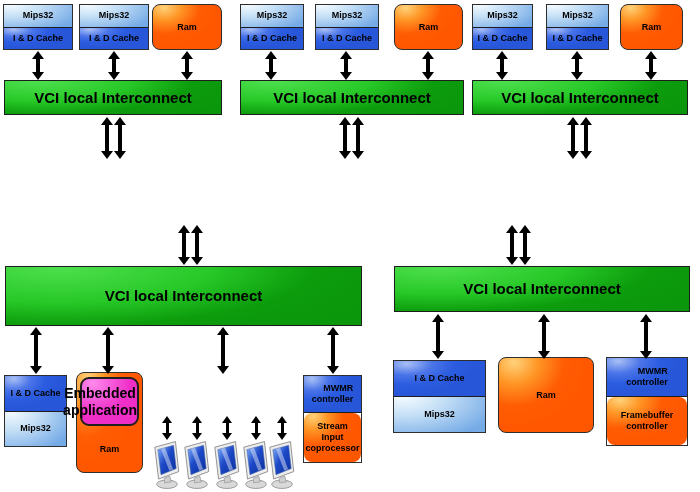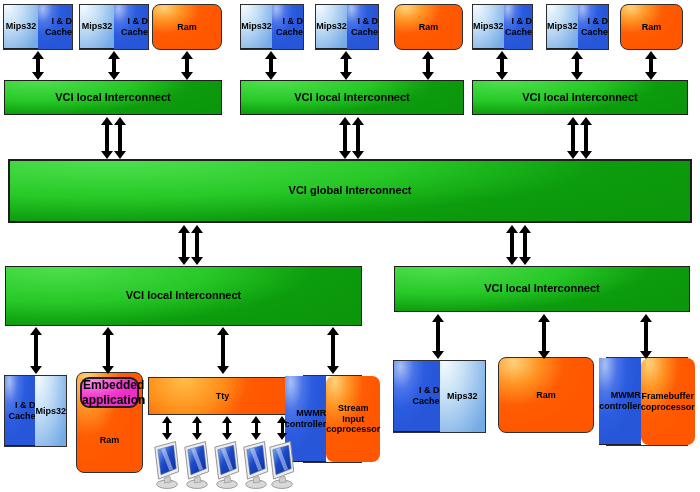--- a/index.html
+++ b/index.html
@@ -5,38 +5,38 @@
   html,body{margin:0;padding:0;background:#fff;}
   #diagram{
     position:relative;width:700px;height:492px;background:#fff;overflow:hidden;
     font-family:"Liberation Sans",sans-serif;font-weight:bold;color:#000;
   }
   .block{
     position:absolute;box-sizing:border-box;border:1px solid #2e2e2e;
     display:flex;align-items:center;justify-content:center;text-align:center;
     font-size:9px;line-height:1.2;
   }
-  .stack{flex-direction:row;padding:0;align-items:stretch;}
+  .stack{flex-direction:column;padding:0;align-items:stretch;}
   .seg{flex:1;display:flex;align-items:center;justify-content:center;text-align:center;}
   .seg.top{border-bottom:1px solid #1d1d1d;}
   .lbl{white-space:pre-line;}
   .blue-dark{background:radial-gradient(ellipse 75% 85% at 14% 8%,#a9c0f5 0%,#4a74e8 38%,#2b5ce0 70%,#2856d8 100%);text-align:right;}
   .blue-light{background:radial-gradient(ellipse 110% 130% at 10% 0%,#f4fbff 0%,#c6e0f6 40%,#74aae6 100%);}
   .orange{background:radial-gradient(ellipse 85% 95% at 16% 6%,#ffd27a 0%,#ff9625 30%,#ff5c04 62%,#ff5600 100%);border-radius:8px;}
   .orange-wide{background:radial-gradient(ellipse 60% 220% at 24% 0%,#ffbf4a 0%,#ff8d18 45%,#ff5c04 72%,#ff5600 100%);}
   .bus{
     background:radial-gradient(ellipse 120% 170% at 15% 0%,#4ee04e 0%,#27c827 36%,#0c9c0c 60%,#0a930a 100%);
-    border:1px solid #1d1d1d;font-size:11px;
+    border:1px solid #1d1d1d;font-size:15px;
   }
   .bus.global{font-size:11px;border-width:2px;}
   .magenta{
-    position:relative;margin:4px auto 0;width:59px;height:31px;border-radius:9px;
+    position:relative;margin:4px auto 0;width:59px;height:49px;border-radius:9px;
     border:2px solid #1f1f1f;box-sizing:border-box;
     background:radial-gradient(ellipse 85% 85% at 20% 10%,#ff8aec 0%,#f558d8 42%,#ef2ec8 80%);
-    display:flex;align-items:center;justify-content:flex-start;text-align:center;font-size:12px;
+    display:flex;align-items:center;justify-content:flex-end;text-align:center;font-size:14px;
   }
   .ramflex{flex-direction:column;justify-content:flex-start;}
   .ramlabel{flex:1;display:flex;align-items:center;justify-content:center;}
   .arr{position:absolute;width:12px;}
   .arr i{position:absolute;left:50%;top:7px;bottom:7px;width:4px;margin-left:-2px;background:#000;}
   .arr:before,.arr:after{content:"";position:absolute;left:50%;width:0;height:0;}
   .arr:before{top:0;margin-left:-6px;border-left:6px solid transparent;border-right:6px solid transparent;border-bottom:8px solid #000;}
   .arr:after{bottom:0;margin-left:-6px;border-left:6px solid transparent;border-right:6px solid transparent;border-top:8px solid #000;}
   .arr.sm i{width:3px;margin-left:-1.5px;top:6px;bottom:6px;}
   .arr.sm:before{margin-left:-5px;border-left-width:5px;border-right-width:5px;border-bottom-width:7px;}
@@ -127,23 +127,20 @@
         <span class="lbl">I &amp; D Cache</span>
       </div>
   </div>
   <div class="block orange" style="left:620px;top:4px;width:63px;height:46px">
       <span class="lbl">Ram</span>
     </div>
   <div class="block bus" style="left:472px;top:80px;width:216px;height:35px">
       <span class="lbl">VCI local Interconnect</span>
     </div>
 
-  <div class="block bus global" style="left:8px;top:159px;width:684px;height:64px">
-      <span class="lbl">VCI global Interconnect</span>
-    </div>
 
   <div class="block bus" style="left:5px;top:266px;width:357px;height:60px">
       <span class="lbl">VCI local Interconnect</span>
     </div>
 
   <div class="block stack" style="left:4px;top:375px;width:63px;height:72px">
     <div class="seg top blue-dark">
         <span class="lbl">I &amp; D Cache</span>
       </div>
     <div class="seg blue-light">
@@ -154,23 +151,20 @@
   <div class="block orange ramflex" style="left:76px;top:372px;width:67px;height:101px">
     <div class="magenta">
         <span class="lbl">Embedded
 application</span>
       </div>
     <div class="ramlabel">
         <span class="lbl">Ram</span>
       </div>
   </div>
 
-  <div class="block orange-wide" style="left:148px;top:377px;width:149px;height:38px">
-      <span class="lbl">Tty</span>
-    </div>
 
   <div class="block stack" style="left:303px;top:375px;width:59px;height:88px">
     <div class="seg top blue-dark" style="flex:0 0 36px">
         <span class="lbl">MWMR
 controller</span>
       </div>
     <div class="seg orange">
         <span class="lbl">Stream
 Input
 coprocessor</span>
@@ -194,21 +188,21 @@
       <span class="lbl">Ram</span>
     </div>
 
   <div class="block stack" style="left:606px;top:357px;width:82px;height:89px">
     <div class="seg top blue-dark" style="flex:0 0 38px">
         <span class="lbl">MWMR
 controller</span>
       </div>
     <div class="seg orange">
         <span class="lbl">Framebuffer
-coprocessor</span>
+controller</span>
       </div>
   </div>
 
 <div class="arr" style="left: 32px; top: 51px; height: 29px;">
       <i></i>
     </div>
     <div class="arr" style="left: 108px; top: 51px; height: 29px;">
       <i></i>
     </div>
     <div class="arr" style="left: 181px; top: 51px; height: 29px;">

